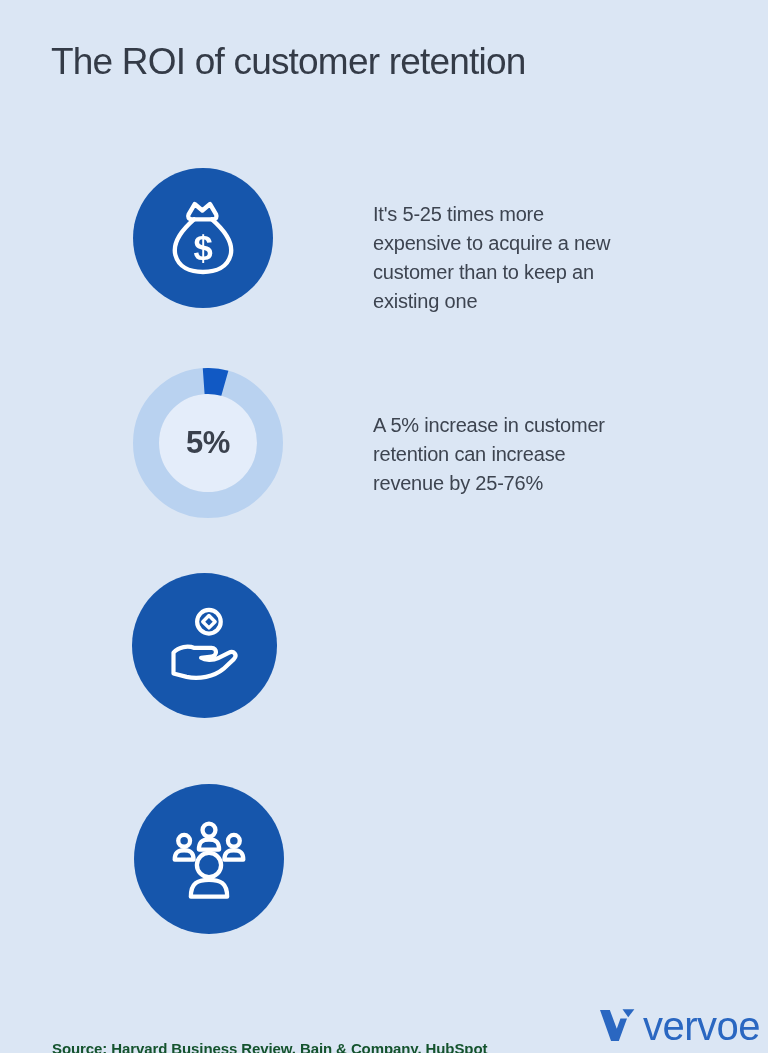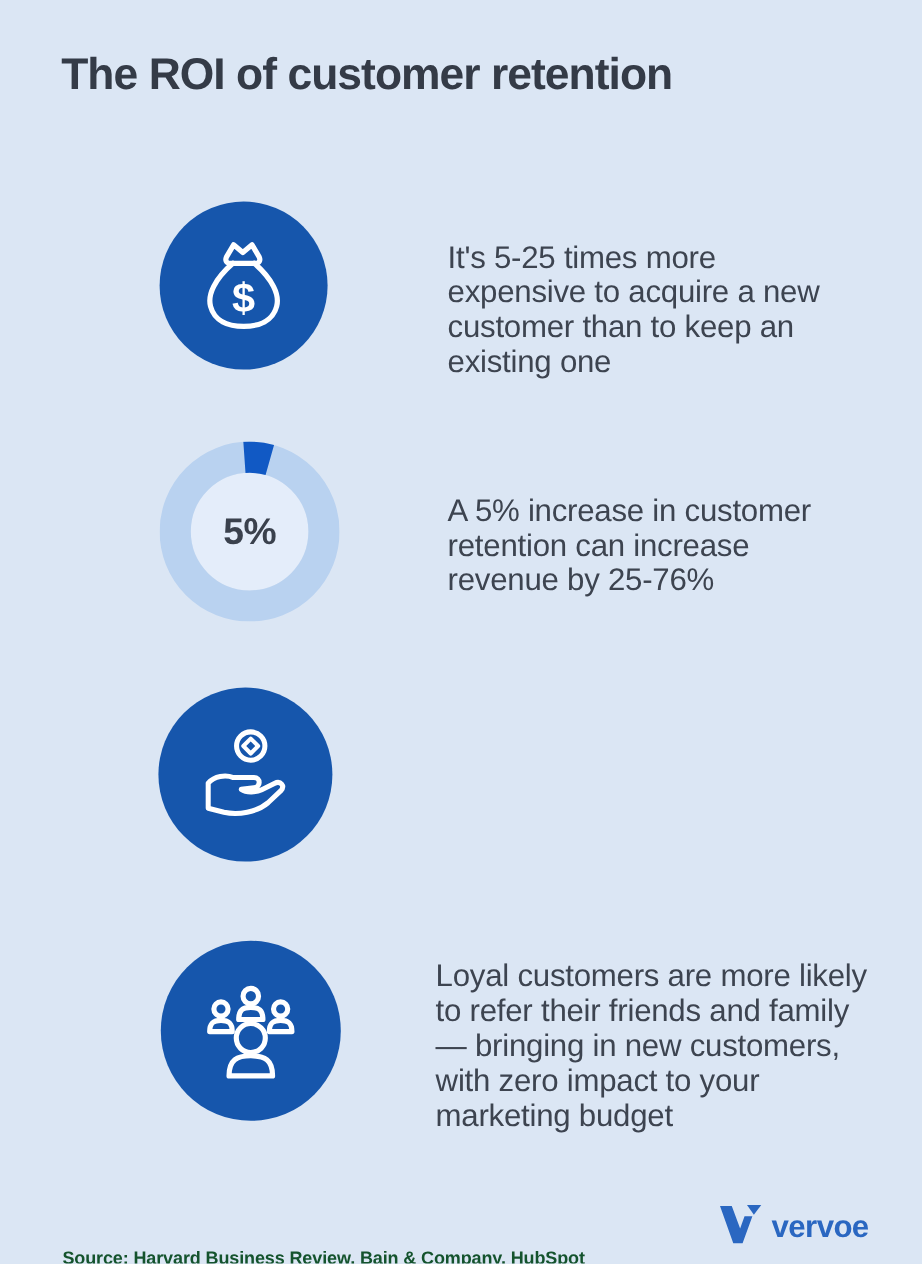--- a/index.html
+++ b/index.html
@@ -7,21 +7,21 @@
     width:768px;height:1053px;
     background:#dbe6f4;
     font-family:"Liberation Sans","DejaVu Sans",sans-serif;
     position:relative;overflow:hidden;
     color:#3d4450;
   }
   .page{position:absolute;inset:0;}
 
   .page-title{
     position:absolute;left:51px;top:42px;margin:0;
-    font-size:37px;font-weight:bold;line-height:1.1;
+    font-size:37px;font-weight:normal;line-height:1.1;
     letter-spacing:-0.8px;color:#343b47;
   }
 
   .badge{
     position:absolute;border-radius:50%;
     background:#1656ac;
     display:flex;align-items:center;justify-content:center;
   }
   .badge-1{left:133px;top:168px;width:140px;height:140px;}
   .badge-3{left:132px;top:573px;width:145px;height:145px;}
@@ -32,40 +32,40 @@
   .donut-wrap{
     position:absolute;left:133px;top:368px;width:150px;height:150px;
   }
   .donut-label{
     position:absolute;inset:0;display:flex;align-items:center;justify-content:center;
     font-size:31px;font-weight:bold;color:#3a414d;letter-spacing:-0.5px;
   }
 
   .stat-text{
     position:absolute;margin:0;
-    font-size:26px;line-height:29px;font-weight:500;
+    font-size:20px;line-height:29px;font-weight:500;
     letter-spacing:-0.2px;color:#3d4450;
     white-space:pre-line;
   }
   .stat-1{left:373px;top:200px;}
   .stat-2{left:373px;top:411px;}
   .stat-3{left:373px;top:664px;}
   .stat-4{left:363px;top:799px;}
 
   .source-text{
     position:absolute;left:52px;top:1040px;margin:0;
     font-size:15px;font-weight:bold;color:#14532d;letter-spacing:-0.1px;
   }
 
   .logo{
     position:absolute;left:600px;top:1004px;
     display:flex;align-items:center;gap:7px;
   }
   .logo-word{
-    font-size:26px;font-weight:bold;color:#2a67c1;
+    font-size:40px;font-weight:normal;color:#2a67c1;
     letter-spacing:-0.5px;line-height:1;padding-top:2px;
   }
 </style>
 </head>
 <body>
 
 <div class="page">
 
   <h1 class="page-title">The ROI of customer retention</h1>
 
@@ -106,25 +106,20 @@
       <circle cx="32" cy="10.5" r="4.8"></circle>
       <path d="M24.5,25 C24.5,19 27,17.5 32,17.5 C37,17.5 39.5,19 39.5,25 Z"></path>
       <circle cx="13.5" cy="18.5" r="4.4"></circle>
       <path d="M6.5,32.5 C6.5,27 9,25.5 13.5,25.5 C18,25.5 20.5,27 20.5,32.5 Z"></path>
       <circle cx="50.5" cy="18.5" r="4.4"></circle>
       <path d="M43.5,32.5 C43.5,27 46,25.5 50.5,25.5 C55,25.5 57.5,27 57.5,32.5 Z"></path>
       <circle cx="32" cy="36.5" r="9"></circle>
       <path d="M18.5,60 C18.5,50 23.5,47.5 32,47.5 C40.5,47.5 45.5,50 45.5,60 Z"></path>
     </svg>
   </div>
-  <p class="stat-text stat-4">Loyal customers are more likely
-to refer their friends and family
-— bringing in new customers,
-with zero impact to your
-marketing budget</p>
 
   <p class="source-text">Source: Harvard Business Review, Bain &amp; Company, HubSpot</p>
 
   <div class="logo">
     <svg width="36" height="33" viewBox="0 0 44 40" fill="#2a67c1">
       <path d="M0,1 L12,1 L20.5,24 L25,11.5 L33,11.5 L23,39 L13.5,39 Z"></path>
       <path d="M27.5,0 L42,0 L34.5,10 Z"></path>
     </svg>
     <span class="logo-word">vervoe</span>
   </div>

